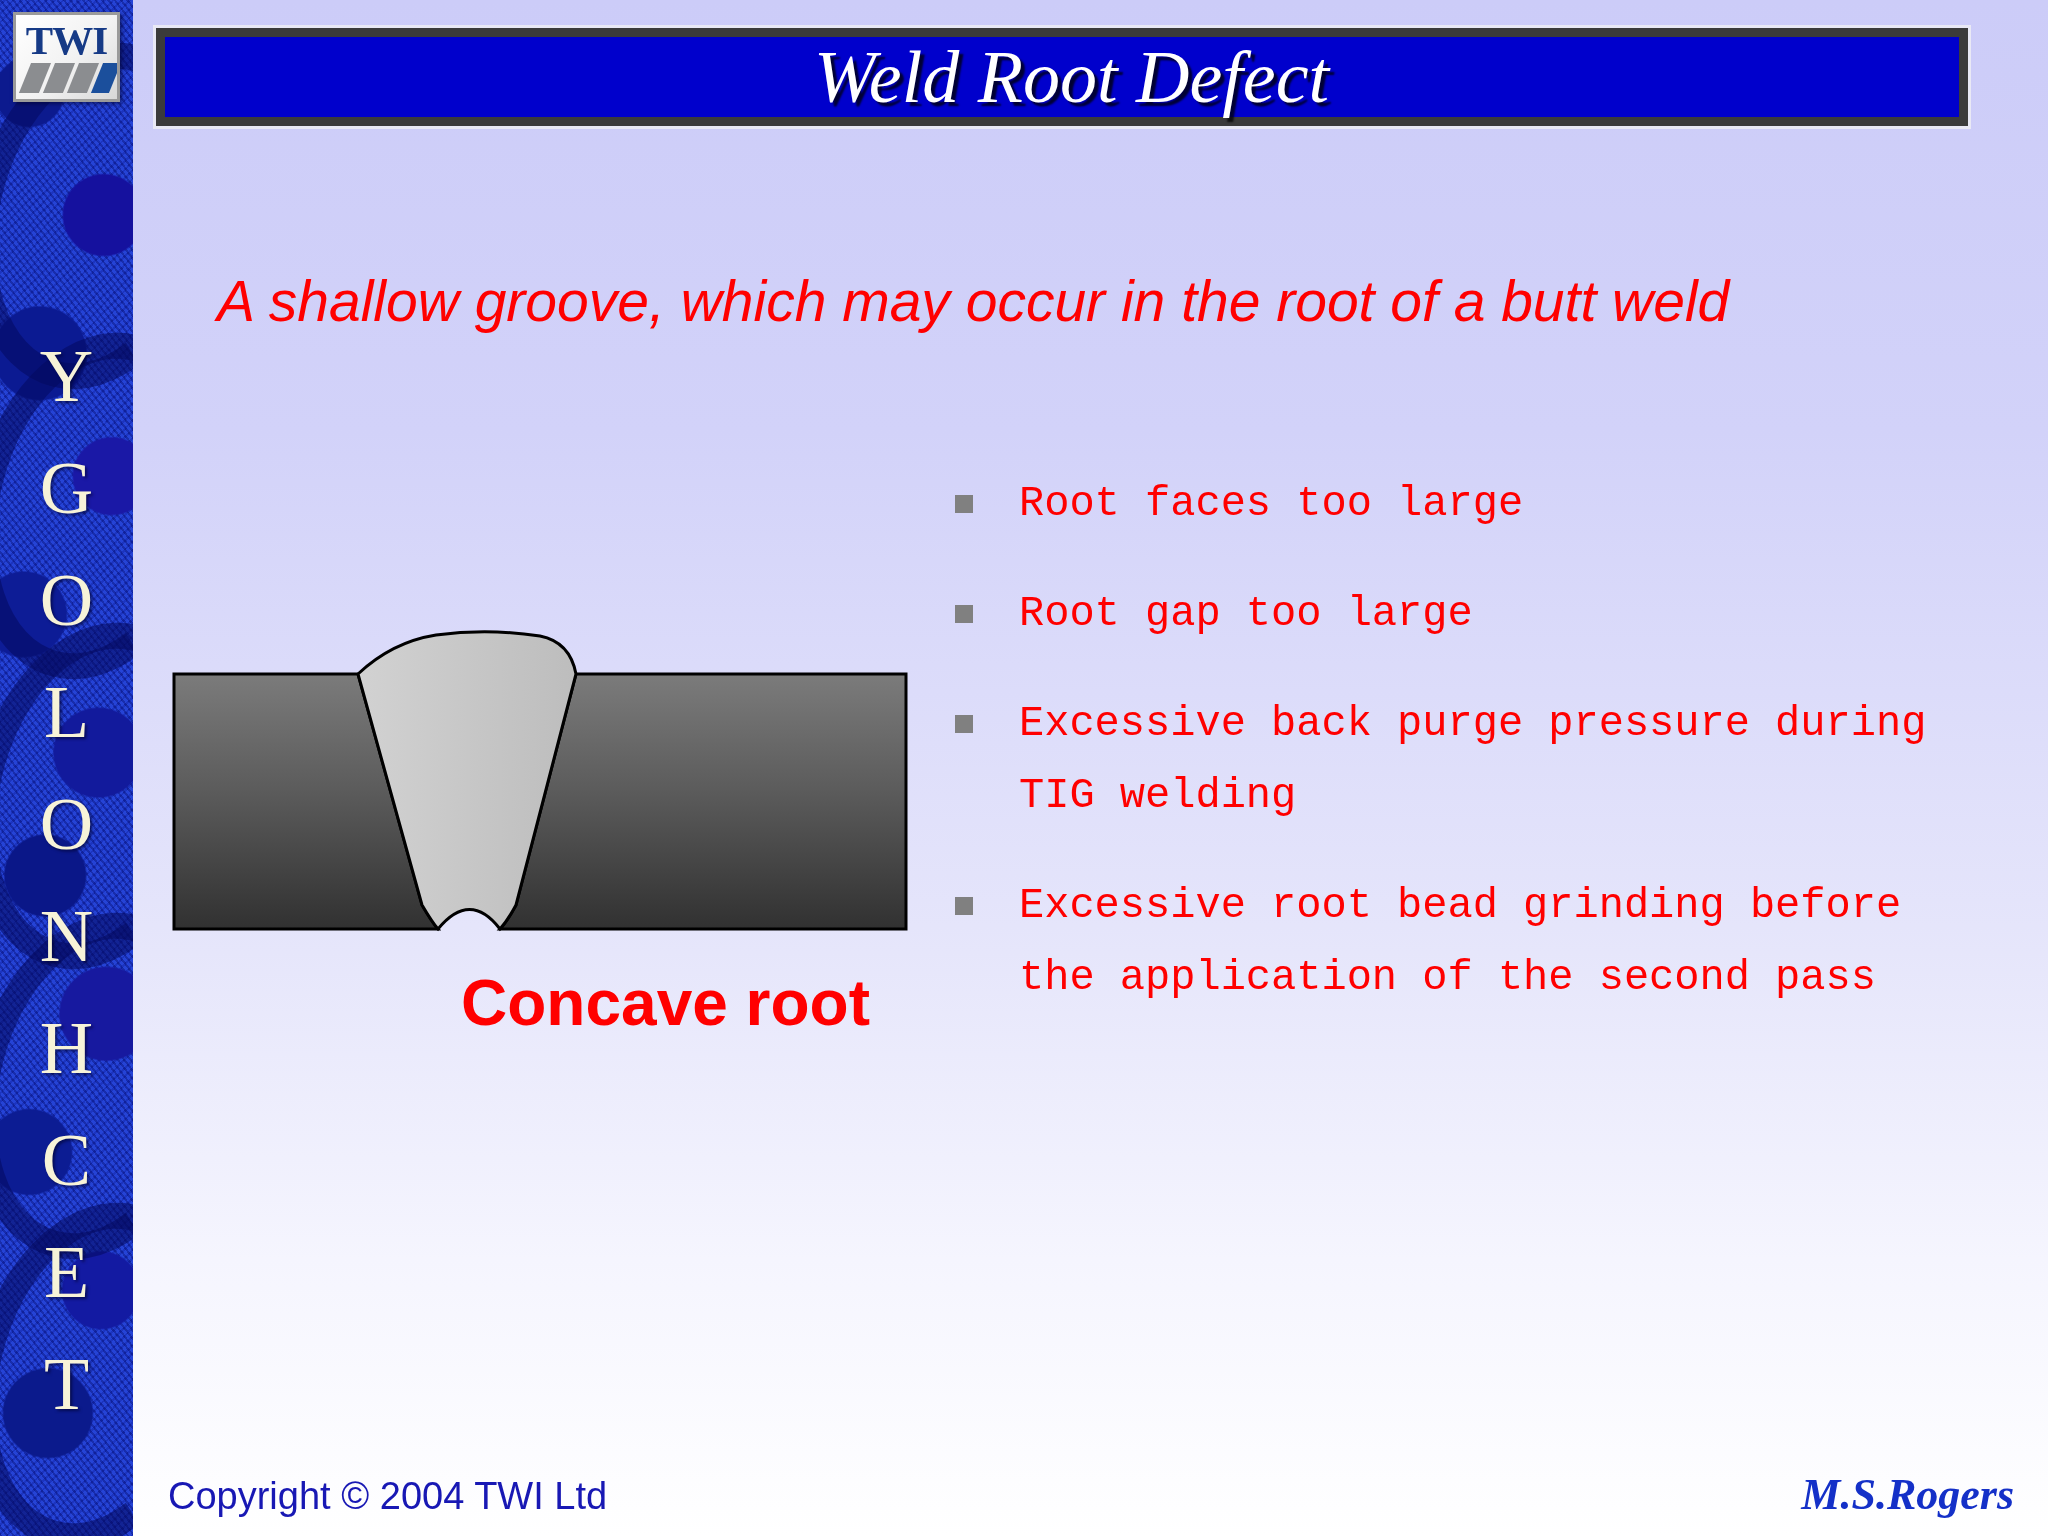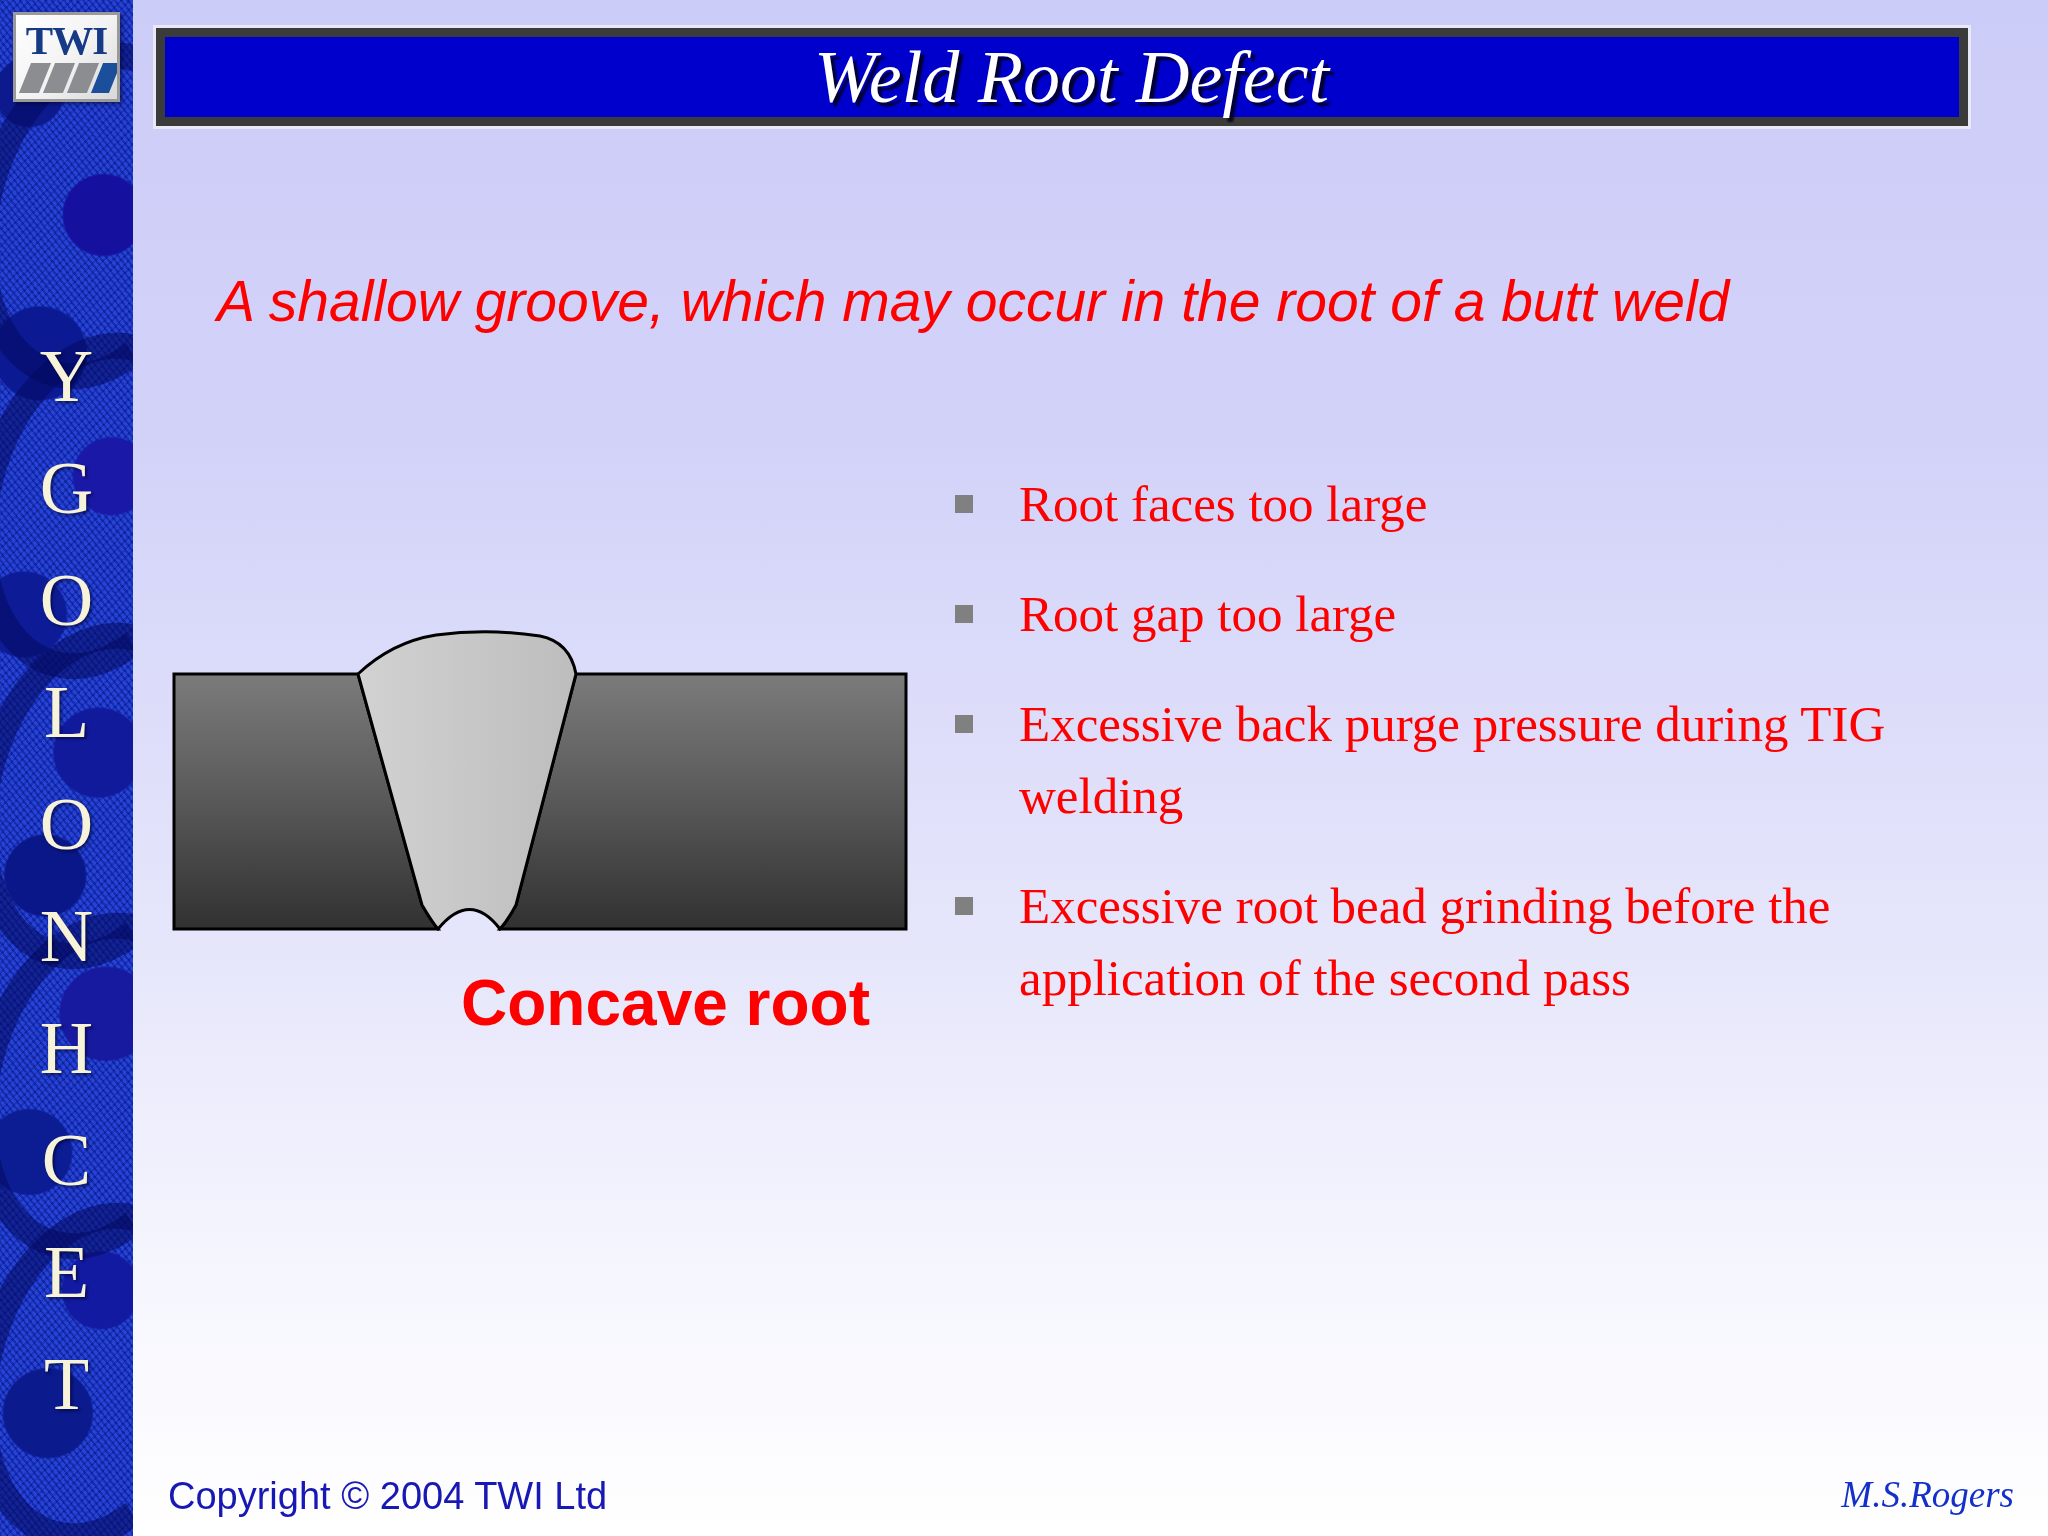--- a/index.html
+++ b/index.html
@@ -223,23 +223,23 @@
   .bullet-marker {
     flex: 0 0 auto;
     width: 18px;
     height: 18px;
     background: #808080;
     margin-top: 27px;
     margin-right: 46px;
   }
   .bullet-text {
     color: #ff0000;
-    font-family: Liberation Serif, serif;
+    font-family: Liberation Mono, monospace;
     font-weight: 400;
-    font-size: 51px;
+    font-size: 42px;
     line-height: 72px;
     max-width: 960px;
   }
 
   
   #footer-copyright {
     position: absolute;
     left: 168px;
     top: 1478px;
     color: #1818b4;
@@ -248,22 +248,22 @@
     line-height: 36px;
     z-index: 3;
   }
   #footer-signature {
     position: absolute;
     right: 34px;
     top: 1474px;
     color: #1430c8;
     font-family: "Liberation Serif", serif;
     font-style: italic;
-    font-weight: normal;
-    font-size: 37px;
+    font-weight: bold;
+    font-size: 44px;
     line-height: 42px;
     z-index: 3;
   }
 </style>
 </head>
 <body>
 
 <div id="slide">
 
   <div id="sidebar">

